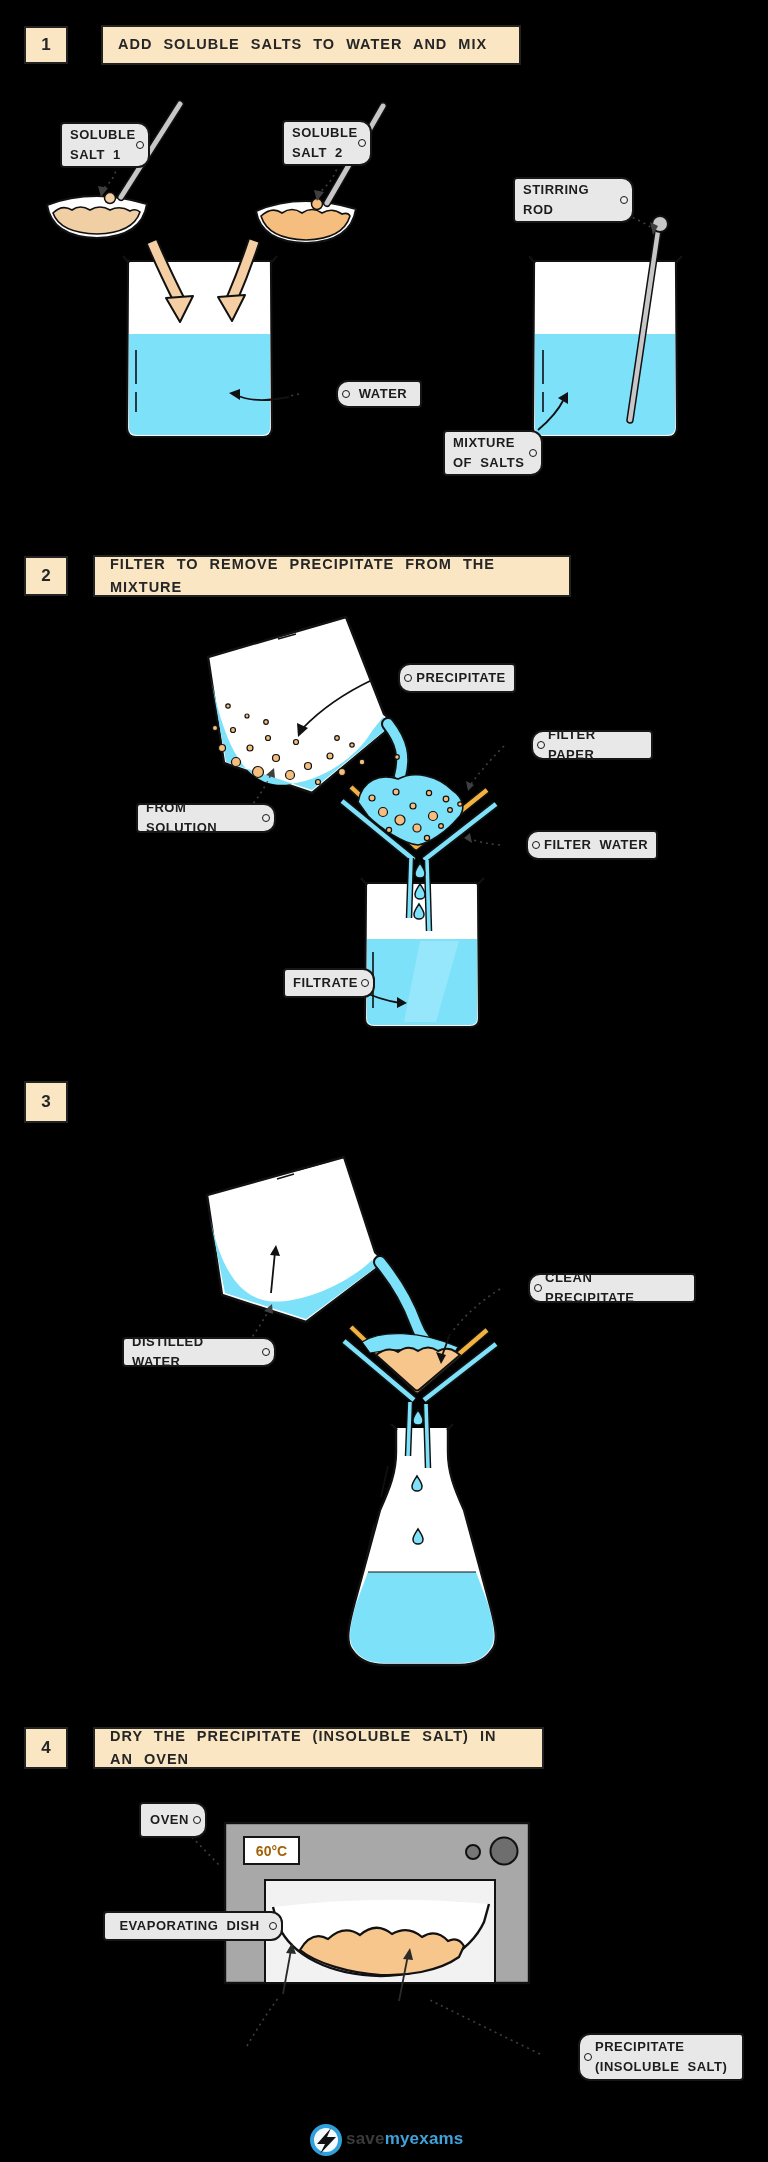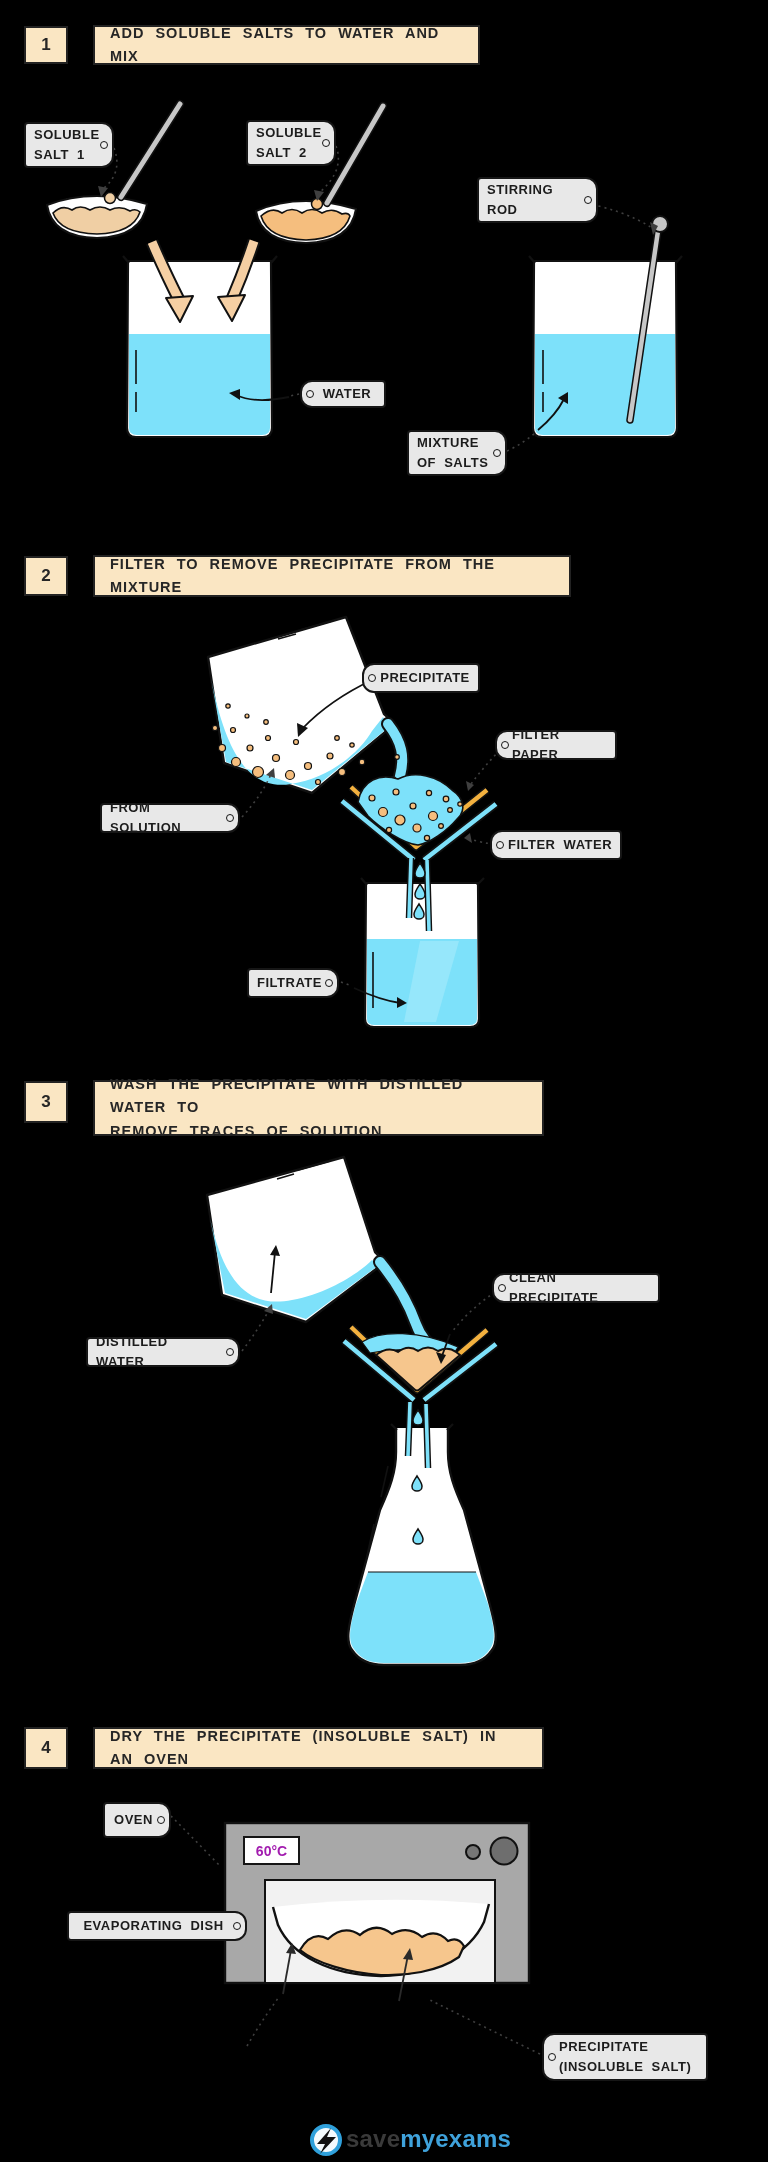--- a/index.html
+++ b/index.html
@@ -8,32 +8,32 @@
   svg.art{position:absolute;left:0;top:0;z-index:1;}
   .banner{position:absolute;z-index:2;background:#FAE6C3;border:2px solid #222;box-sizing:border-box;
           color:#262626;display:flex;align-items:center;font-size:14.5px;font-weight:600;
           letter-spacing:1px;word-spacing:6px;padding:0 15px;white-space:pre-line;line-height:1.6;}
   .badge{position:absolute;z-index:2;background:#FAE6C3;border:2px solid #222;box-sizing:border-box;
          color:#262626;display:flex;align-items:center;justify-content:center;
          font-size:17px;font-weight:600;}
   .tag{position:absolute;z-index:3;background:#E8E8E8;border:2px solid #161616;box-sizing:border-box;
        color:#1c1c1c;display:flex;align-items:center;justify-content:center;
        font-size:13px;font-weight:600;letter-spacing:.5px;word-spacing:4px;
-       white-space:pre-line;line-height:1.55;}
+       white-space:pre-line;line-height:1.55;margin-left:36px;}
   .tag.two{justify-content:flex-start;text-align:left;}
   .tag.hl{border-radius:12px 4px 4px 12px;padding-left:15px;padding-right:7px;}
   .tag.hr{border-radius:4px 12px 12px 4px;padding-right:15px;padding-left:8px;}
   .hole{position:absolute;top:50%;width:6px;height:6px;border:1.6px solid #161616;
         border-radius:50%;background:#EDEDED;transform:translateY(-50%);}
   .hl .hole{left:4px;} .hr .hole{right:4px;}
   .display{position:absolute;z-index:3;left:243px;top:1836px;width:57px;height:29px;background:#fff;
            border:2px solid #161616;box-sizing:border-box;display:flex;align-items:center;
-           justify-content:center;font-size:14px;font-weight:600;color:#a21caf;}
+           justify-content:center;font-size:14px;font-weight:600;color:#a16207;}
   .brand{position:absolute;z-index:2;left:307px;top:2122px;display:flex;align-items:center;gap:5px;}
-  .brand-text{font-size:24px;font-weight:700;letter-spacing:.2px;text-decoration:underline;}
+  .brand-text{font-size:17px;font-weight:700;letter-spacing:.2px;text-decoration:underline;}
   .brand-save{color:#3a3a3a;} .brand-rest{color:#3FA2DB;}
 </style>
 </head>
 <body>
 
 <div class="canvas">
 
 <svg class="art" width="768" height="2162" viewBox="0 0 768 2162">
   <defs>
     <path id="drop" d="M0,-7 C2.5,-3 5,0 5,3.5 A5,4.6 0 1,1 -5,3.5 C-5,0 -2.5,-3 0,-7 Z" fill="#7DE1FA" stroke="#111" stroke-width="1.5"></path>
@@ -260,28 +260,26 @@
     <path class="lead" d="M540,2054 Q480,2025 428,1999"></path>
   </g>
 
   <g>
     <circle cx="326" cy="2140" r="14" fill="#F4FAFD" stroke="#2FA0DB" stroke-width="4"></circle>
     <path d="M331,2128 L317,2144 L325,2144 L320,2154 L336,2137 L327,2137 Z" fill="#111"></path>
   </g>
 </svg>
 
   <div class="badge" style="left:24px;top:26px;width:44px;height:38px">1</div>
-  <div class="banner" style="left:93px;top:25px;width:387px;height:40px">ADD SOLUBLE SALTS TO WATER AND MIX</div>
+  <div class="banner" style="left:101px;top:25px;width:420px;height:40px">ADD SOLUBLE SALTS TO WATER AND MIX</div>
 
   <div class="badge" style="left:24px;top:556px;width:44px;height:40px">2</div>
   <div class="banner" style="left:93px;top:555px;width:478px;height:42px">FILTER TO REMOVE PRECIPITATE FROM THE MIXTURE</div>
 
   <div class="badge" style="left:24px;top:1081px;width:44px;height:42px">3</div>
-  <div class="banner" style="left:93px;top:1080px;width:451px;height:56px">WASH THE PRECIPITATE WITH DISTILLED WATER TO
-REMOVE TRACES OF SOLUTION</div>
 
   <div class="badge" style="left:24px;top:1727px;width:44px;height:42px">4</div>
   <div class="banner" style="left:93px;top:1727px;width:451px;height:42px">DRY THE PRECIPITATE (INSOLUBLE SALT) IN AN OVEN</div>
 
   <div class="tag hr two" style="left:24px;top:122px;width:90px;height:46px">
     <span>SOLUBLE
 SALT 1</span><span class="hole"></span></div>
   <div class="tag hr two" style="left:246px;top:120px;width:90px;height:46px">
     <span>SOLUBLE
 SALT 2</span><span class="hole"></span></div>

